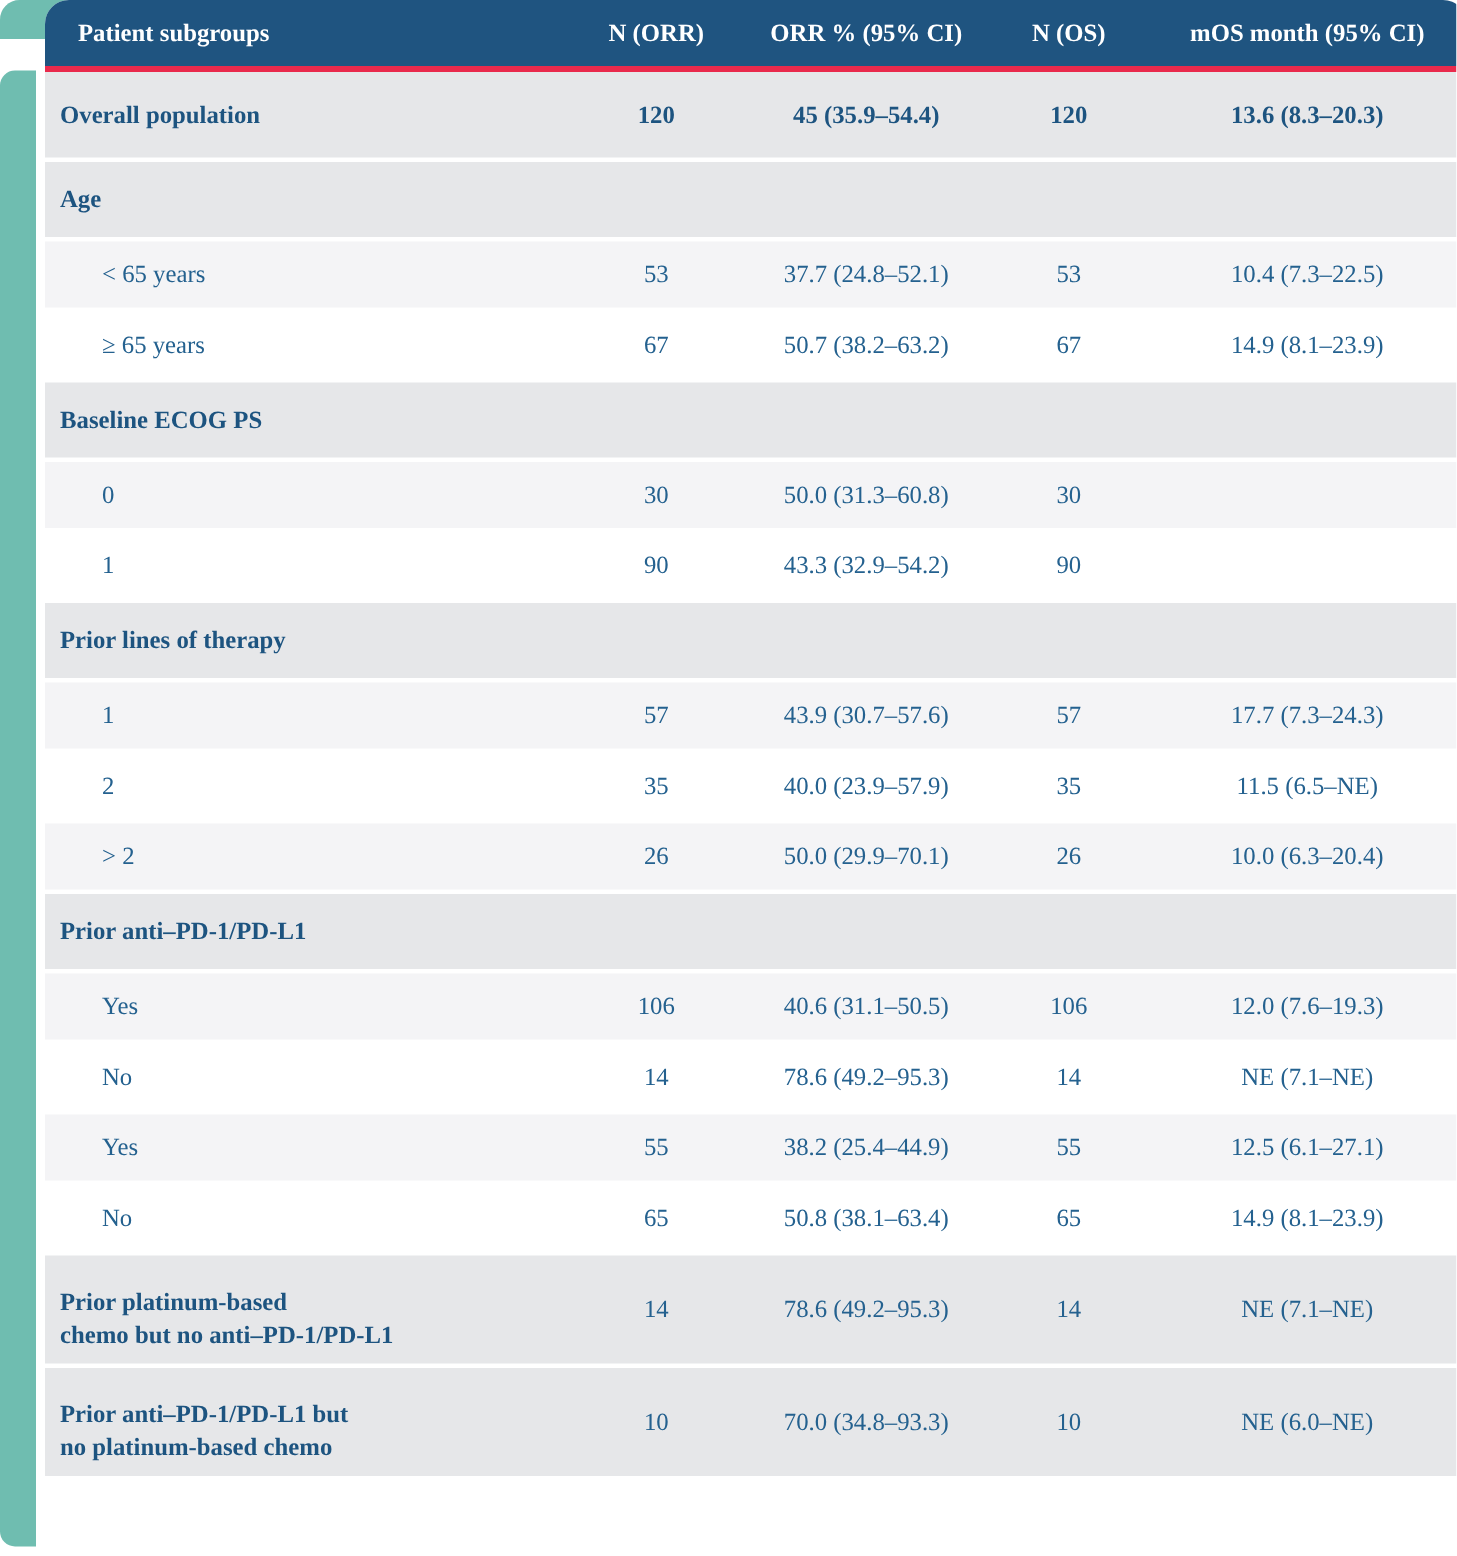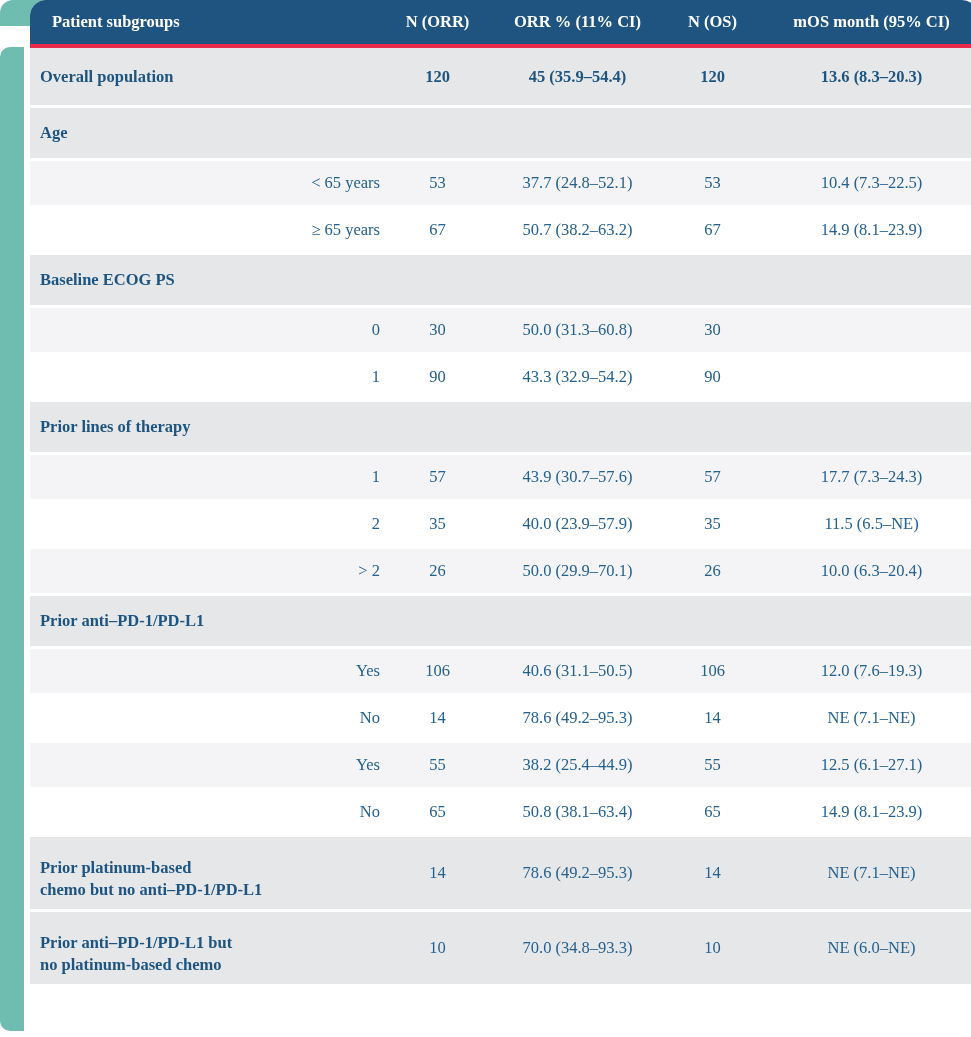--- a/index.html
+++ b/index.html
@@ -70,36 +70,36 @@
   .row-total    { height: 57px; background: var(--gray); font-weight: 700; color: var(--textNavy); }
   .row-section  { height: 50px; background: var(--gray); font-weight: 700; color: var(--textNavy);
                   grid-template-columns: 1fr; }
   .row-data     { height: 44px; color: var(--textData); }
   .shade-light  { background: var(--rowLight); }
   .shade-white  { background: #ffffff; }
   .row-bold2    { height: 72px; background: var(--gray); }
   .row-bold2 .lbl { font-weight: 700; color: var(--textNavy); white-space: pre-line; line-height: 1.32; margin-top: 11px; }
   .row-bold2 .cell { color: var(--textData); }
   .lbl { padding-left: 10px; text-align: left; }
-  .row-data .lbl { padding-left: 38px; text-align: right; }
+  .row-data .lbl { padding-left: 38px; }
   .cell { text-align: center; }
   .row-total .cell { font-weight: 700; color: var(--textNavy); }
 </style>
 </head>
 <body>
 
 <div class="stage">
   <div class="teal-tab"></div>
   <div class="teal-strip"></div>
 
   <div class="card">
     <div class="thead">
       <div class="hl">Patient subgroups</div>
       <div class="hc">N (ORR)</div>
-      <div class="hc">ORR % (11% CI)</div>
+      <div class="hc">ORR % (95% CI)</div>
       <div class="hc">N (OS)</div>
       <div class="hc">mOS month (95% CI)</div>
     </div>
     <div class="red-rule"></div>
     <div id="tbody">
         <div class="row row-total">
           <div class="lbl">Overall population</div>
           <div class="cell">120</div>
           <div class="cell">45 (35.9–54.4)</div>
           <div class="cell">120</div>

